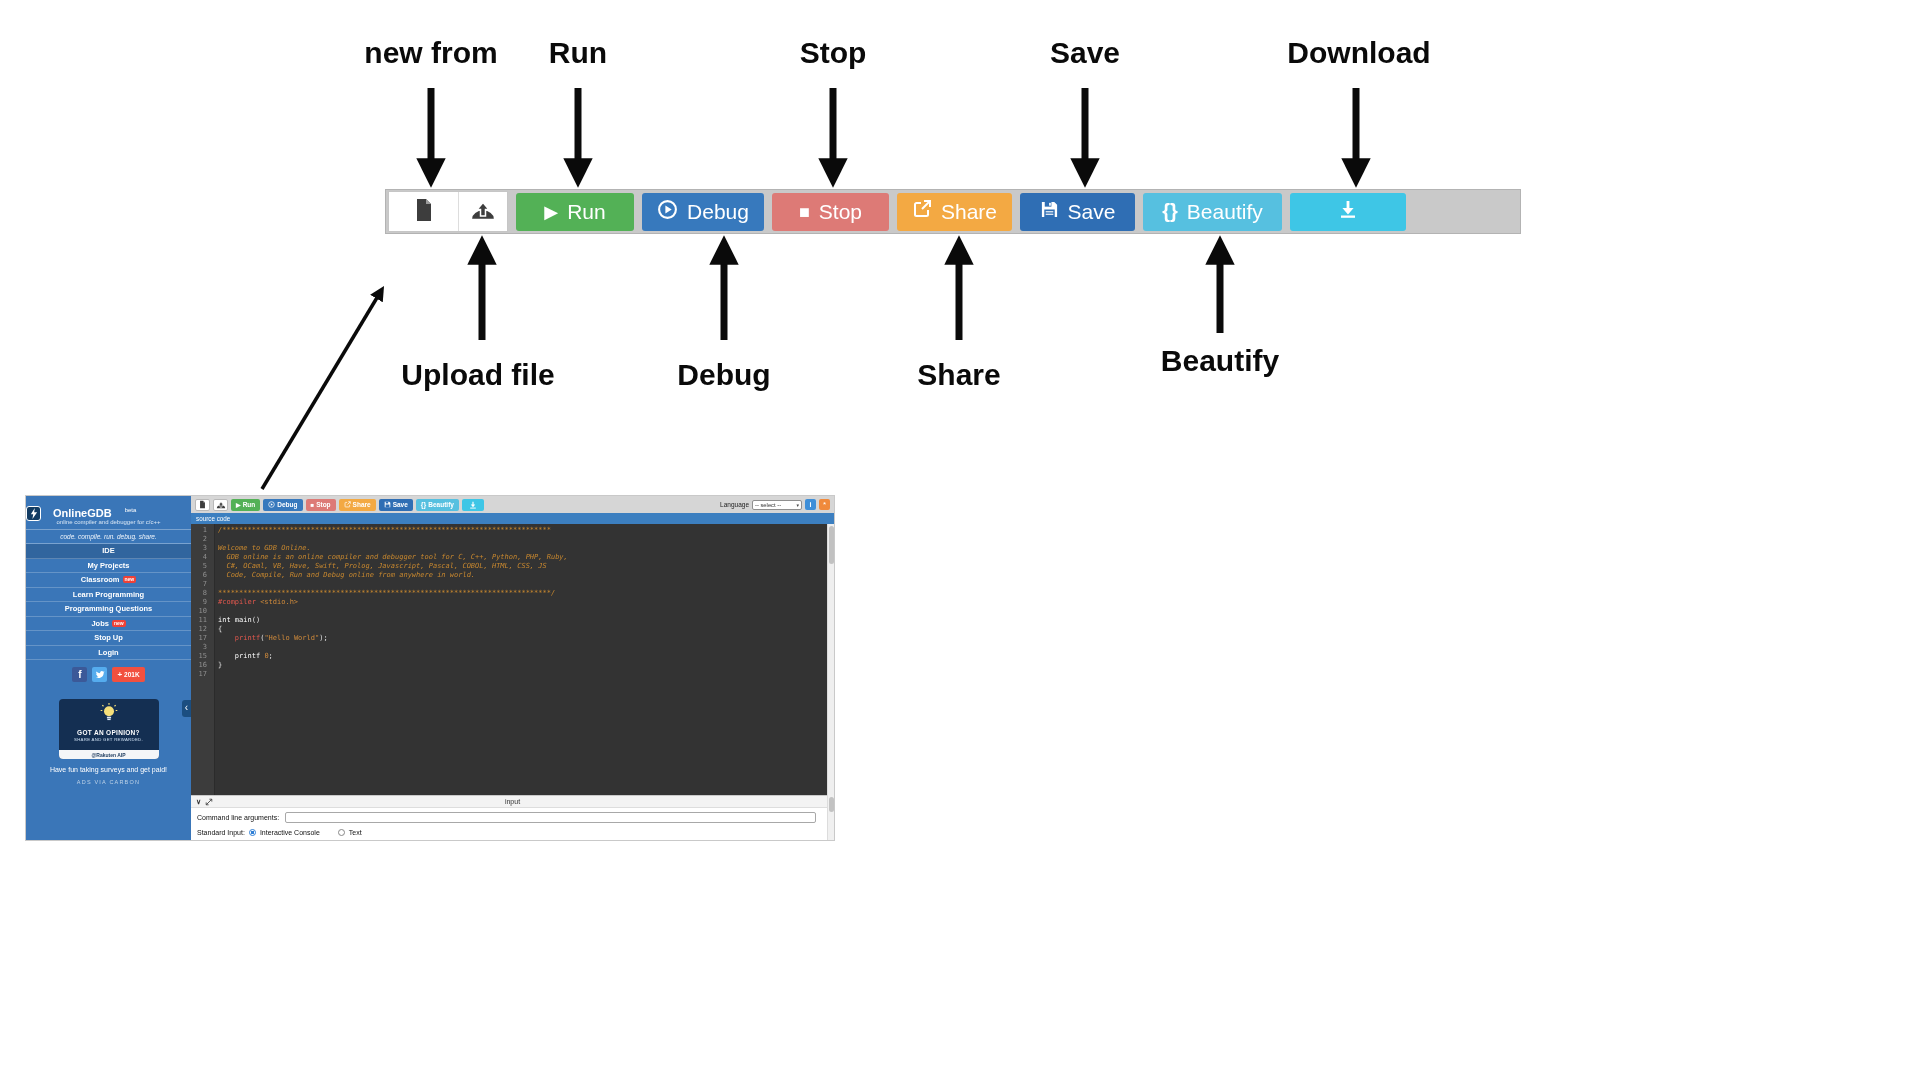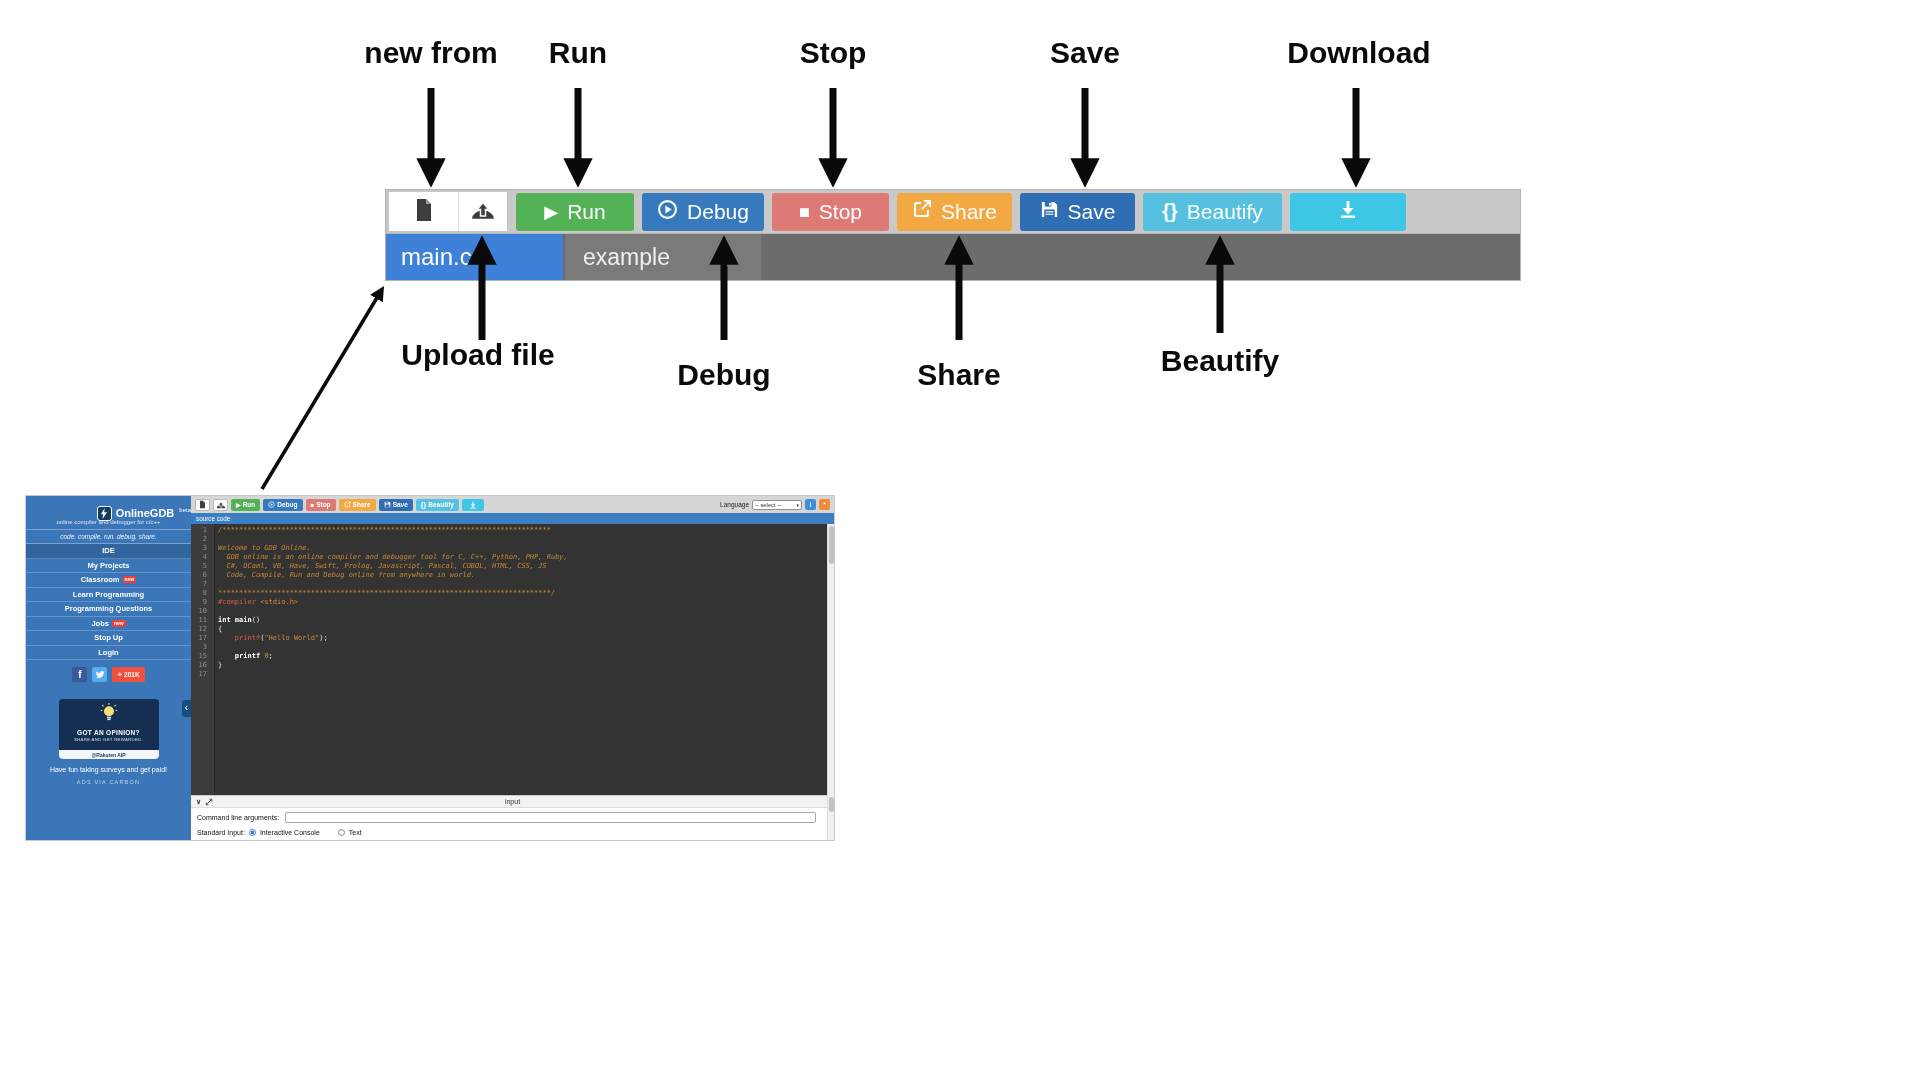--- a/index.html
+++ b/index.html
@@ -8,21 +8,21 @@
         font-family:"Liberation Sans",sans-serif;color:#111}
 
   
   .lbl{position:absolute;transform:translateX(-50%);font-size:30px;font-weight:700;
        color:#0a0a0a;white-space:nowrap}
   #lbl-newfile{left:431px;top:36px}
   #lbl-run{left:578px;top:36px}
   #lbl-stop{left:833px;top:36px}
   #lbl-save{left:1085px;top:36px}
   #lbl-download{left:1359px;top:36px}
-  #lbl-upload{left:478px;top:338px}
+  #lbl-upload{left:478px;top:358px}
   #lbl-debug{left:724px;top:358px}
   #lbl-share{left:959px;top:358px}
   #lbl-beautify{left:1220px;top:344px}
   .arrows{position:absolute;left:0;top:0;z-index:20;pointer-events:none}
   .arrow{stroke:#0a0a0a;stroke-width:7;fill:none}
   .arrow-thin{stroke:#0a0a0a;stroke-width:3.5;fill:none}
 
   
   .zoom-toolbar{position:absolute;left:385px;top:189px;width:1136px;height:45px;
     background:#c9c9c9;border:1px solid #b3b3b3;display:flex;align-items:center;
@@ -48,21 +48,21 @@
     display:flex;align-items:center;padding-left:15px}
   .ztab-second{width:196px;background:#7a7a7a;color:#efefef;font-size:23px;
     display:flex;align-items:center;padding-left:18px;position:relative;margin-left:2px}
   .ztab-dots{position:absolute;right:24px;color:#e3e3e3;font-size:21px;font-weight:700}
 
   
   .ide{position:absolute;left:25px;top:495px;width:810px;height:346px;display:flex;
        background:#fff;border:1px solid #c9c9c9}
   
   .sidebar{flex:0 0 165px;background:#3a76b8;position:relative;color:#fff;overflow:hidden}
-  .side-logo{display:flex;align-items:center;justify-content:flex-end;gap:4px;padding-top:12px;height:22px}
+  .side-logo{display:flex;align-items:center;justify-content:flex-start;gap:12px;padding-top:12px;height:22px}
   .logo-badge{width:15px;height:15px;background:#123c63;border:1px solid #fff;border-radius:3px;
     display:flex;align-items:center;justify-content:center}
   .brand{font-size:11px;font-weight:700}
   .beta{font-size:6px;position:relative;top:-3px;margin-left:1px}
   .side-tagline{font-size:6px;text-align:center;color:#d9e7f5;margin-top:1px}
   .side-motto{font-size:6.5px;font-style:italic;text-align:center;padding:3px 0;margin-top:4px;
     border-top:1px solid rgba(255,255,255,.32);border-bottom:1px solid rgba(255,255,255,.32);color:#eef4fb}
   .menu-item{height:14.5px;line-height:14px;text-align:center;font-size:7.5px;font-weight:700;
     border-bottom:1px solid rgba(255,255,255,.22);cursor:pointer}
   .menu-item.active{background:rgba(0,0,0,.14)}
@@ -112,21 +112,21 @@
     font-family:"DejaVu Sans Mono",monospace;font-size:7px;line-height:9px}
   .gutter-bg{position:absolute;left:0;top:0;bottom:0;width:24px;background:#3c3c3c;
     border-right:1px solid #2b2b2b}
   .code-lines{position:relative;padding-top:2px}
   .code-line{display:flex;min-height:9px}
   .ln{flex:0 0 20px;text-align:right;padding-right:4px;color:#909090}
   .code-text{white-space:pre;padding-left:7px}
   .tok-cmt{color:#c8882f;font-style:italic}
   .tok-pre{color:#e3584e}
   .tok-str2{color:#cf8a3b}
-  .tok-kw{color:#ffffff;font-weight:700}
+  .tok-kw{color:#ffffff;font-weight:400}
   .tok-fn{color:#e3584e}
   .tok-str{color:#cf8a3b}
   .tok-num{color:#cf8a3b}
   .tok-plain{color:#e2e2e2}
   .editor-scroll{position:absolute;right:0;top:0;bottom:0;width:7px;background:#efefef;
     border-left:1px solid #dcdcdc}
   .editor-thumb{width:5px;height:38px;background:#c1c1c1;border-radius:3px;margin:2px auto 0}
 
   .input-panel{position:relative;background:#fff;flex:0 0 auto}
   .input-header{height:13px;background:#f3f3f3;border-top:1px solid #c9c9c9;
@@ -227,29 +227,20 @@
     <div class="zbtn bg-download w-download">
       <span>
         <svg viewBox="0 0 20 20" width="20" height="20">
             <path d="M8.6 2h2.8v7h4.2L10 15.5 4.4 9h4.2z" fill="#fff"></path>
             <rect x="3" y="16.5" width="14" height="2.3" fill="#fff"></rect>
           </svg>
       </span>
     </div>
   </div>
 
-  <div class="zoom-tabs">
-    <div class="ztab-active">
-      <span>main.c</span>
-    </div>
-    <div class="ztab-second">
-      <span>example</span>
-      <span class="ztab-dots">⋮</span>
-    </div>
-  </div>
 
   <div class="ide">
 
     <div class="sidebar">
       <div class="side-logo">
         <span class="logo-badge">
           <svg viewBox="0 0 10 14" width="8" height="11">
               <path d="M6 0L1 8h3L3 14l6-8.5H5.2z" fill="#fff"></path>
             </svg>
         </span>

